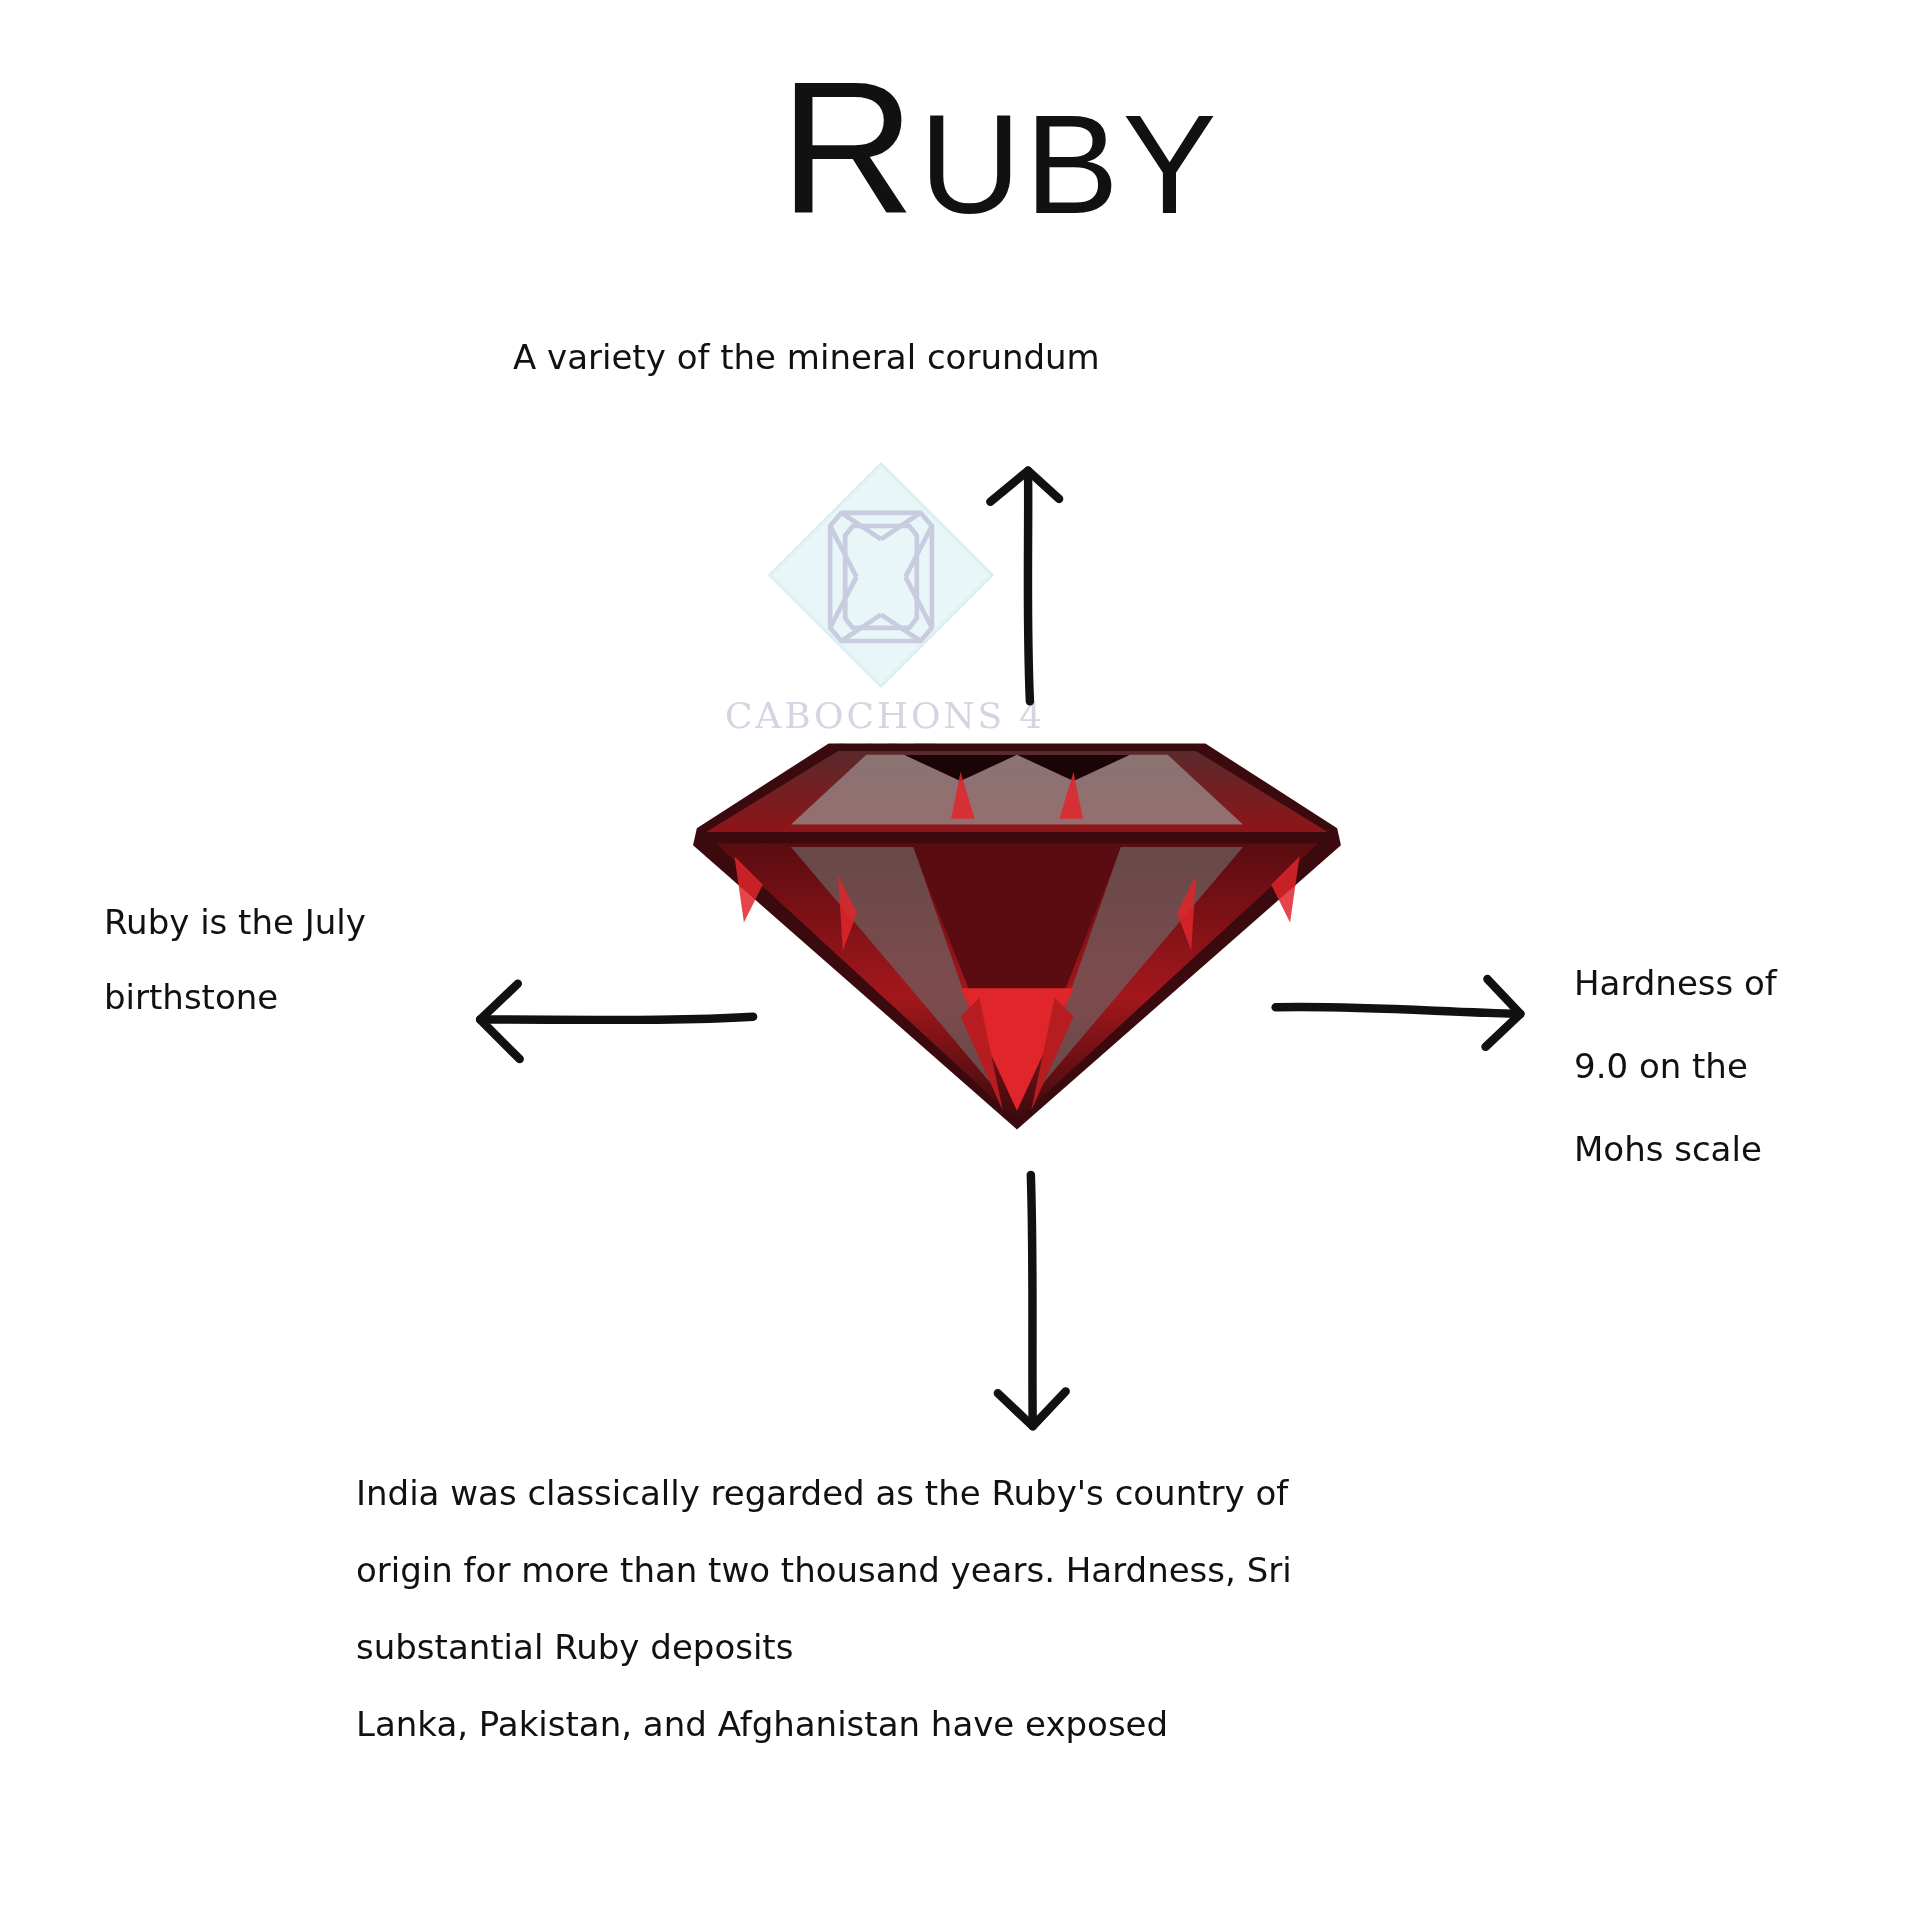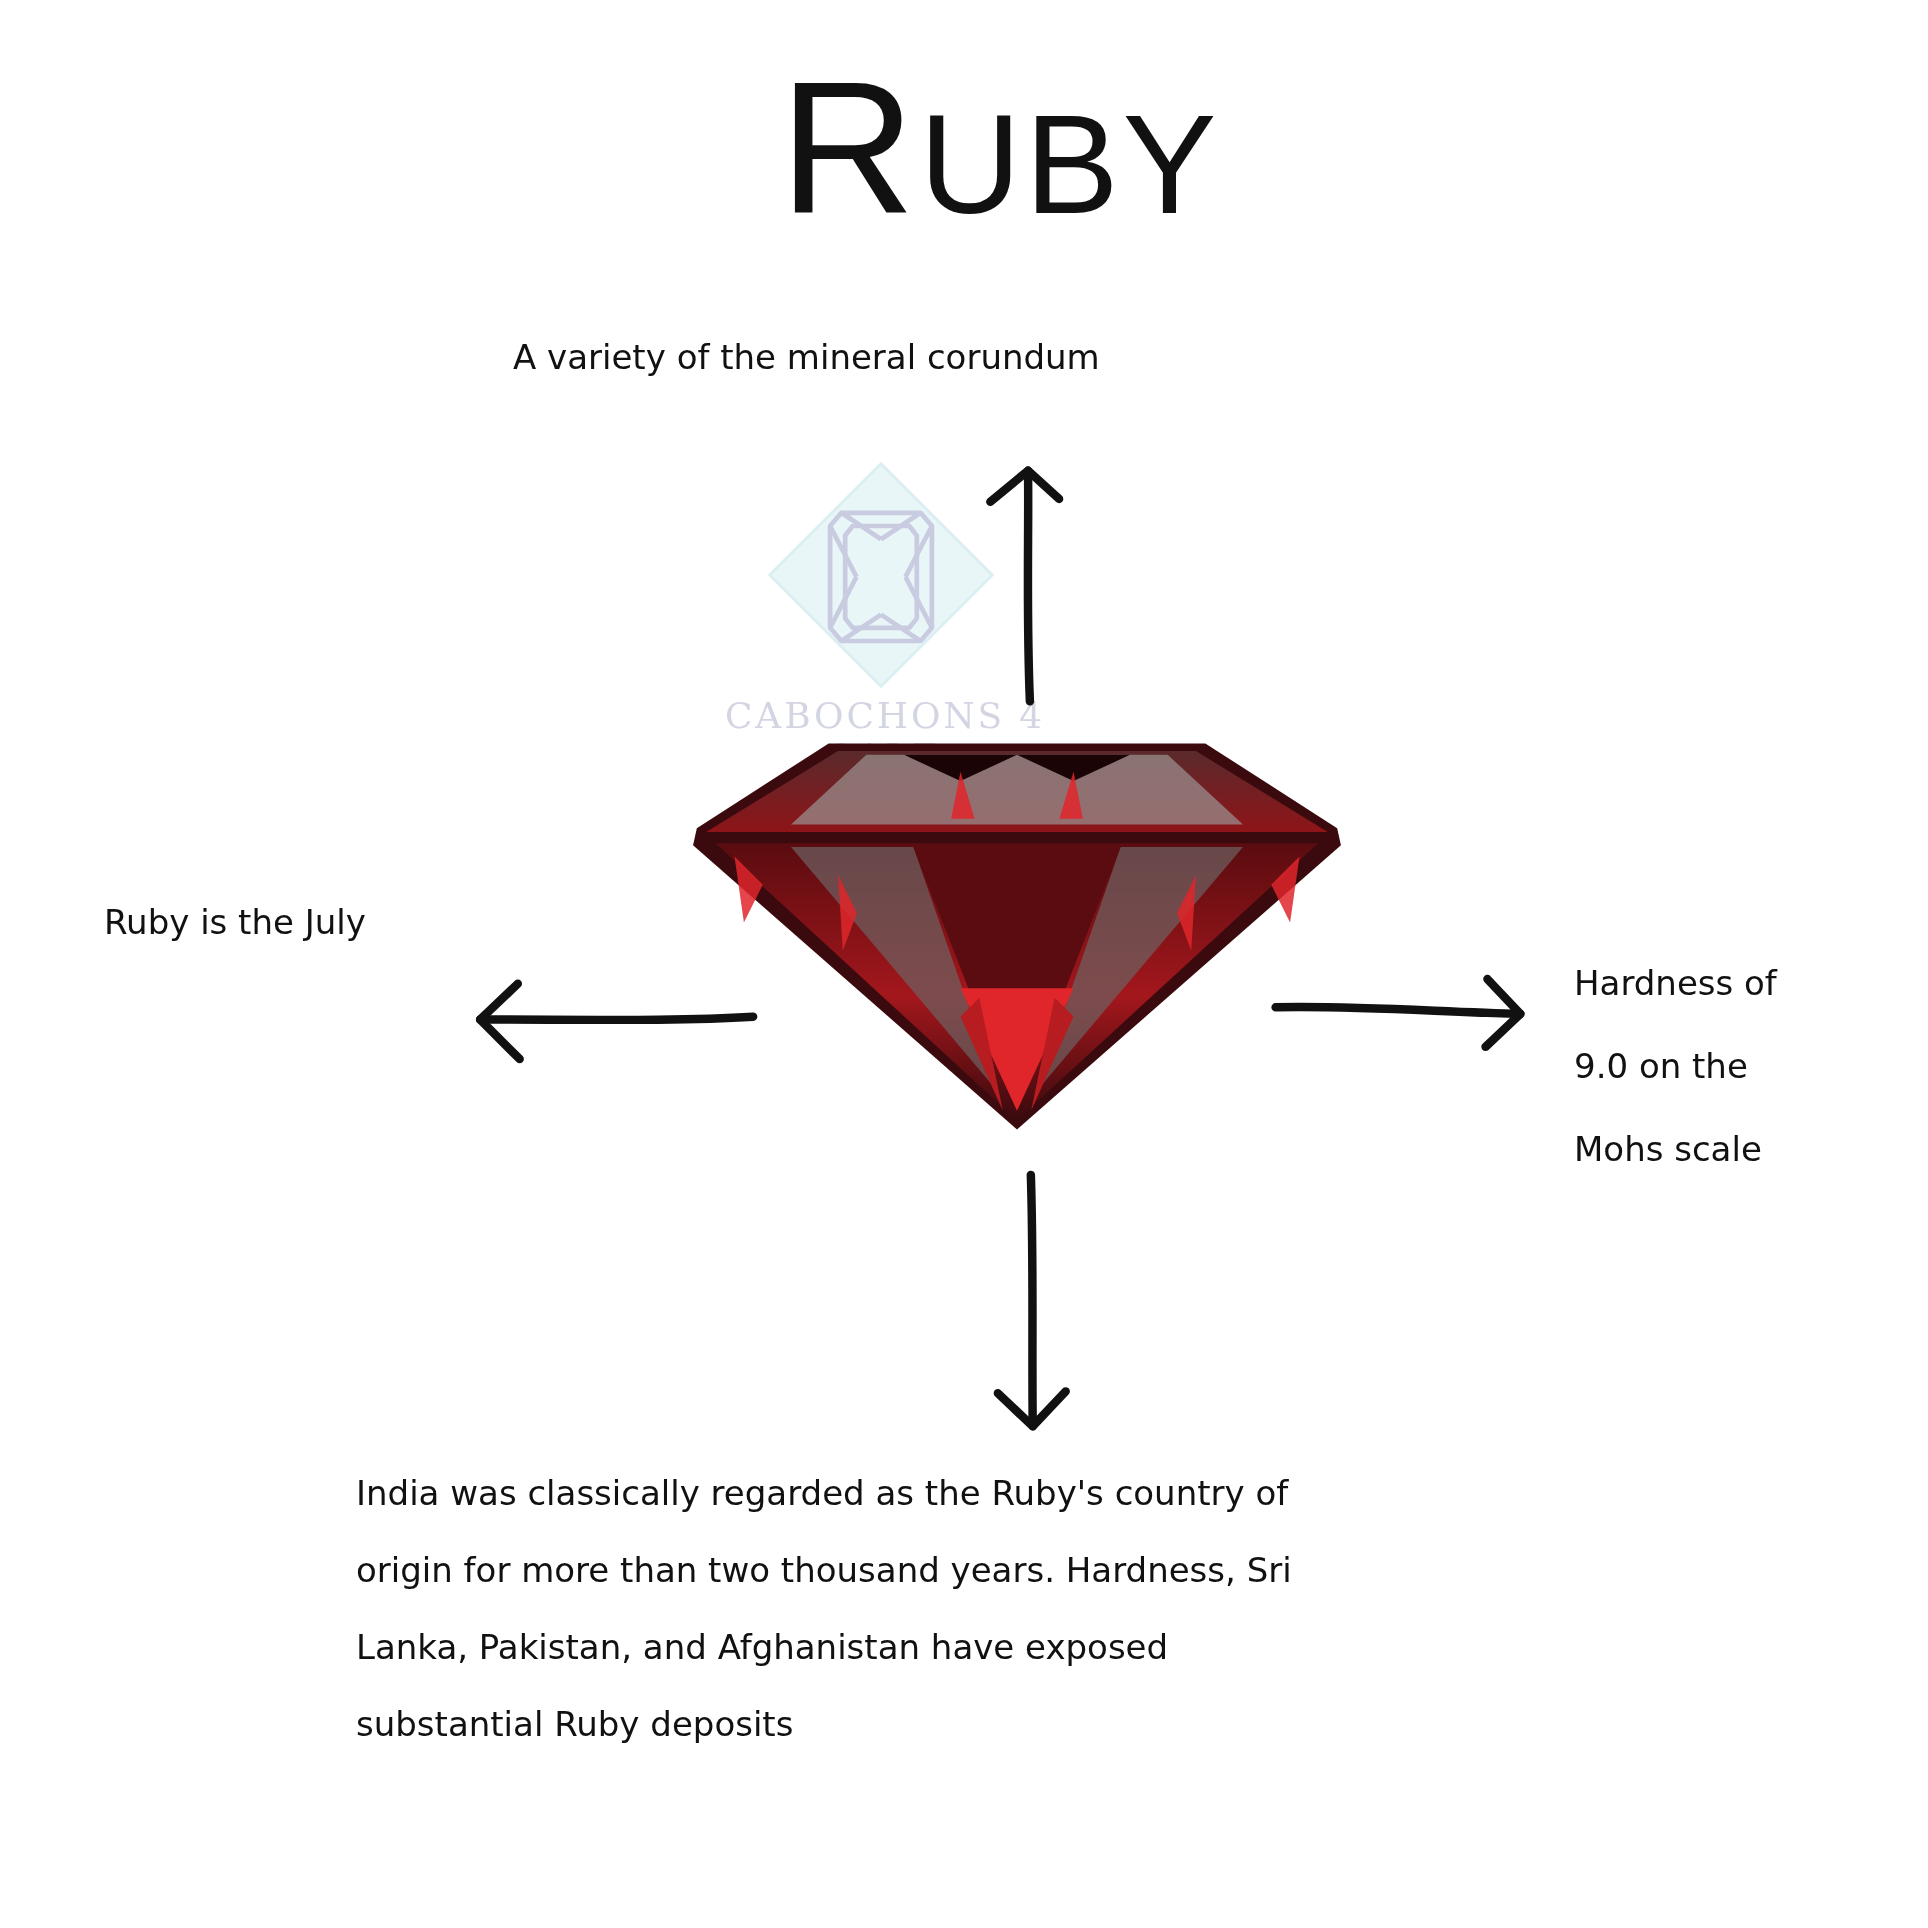--- a/index.html
+++ b/index.html
@@ -25,33 +25,34 @@
 <body>
 
 <div class="title"><span>R</span><span class="small-caps">UBY</span></div>
 
 <div class="callout callout-top">
   <div>A variety of the mineral corundum</div>
 </div>
 
 <div class="callout callout-left">
   <div>Ruby is the July</div>
+  <div>birthstone</div>
 </div>
 
 <div class="callout callout-right">
   <div>Hardness of</div>
   <div>9.0 on the</div>
   <div>Mohs scale</div>
 </div>
 
 <div class="callout callout-bottom">
   <div>India was classically regarded as the Ruby's country of</div>
   <div>origin for more than two thousand years. Hardness, Sri</div>
+  <div>substantial Ruby deposits</div>
   <div>Lanka, Pakistan, and Afghanistan have exposed</div>
-  <div>substantial Ruby deposits</div>
 </div>
 
 <svg class="watermark" viewBox="0 0 244 244">
   <polygon points="122,4 240,122 122,240 4,122" fill="#e9f6f8" stroke="#dbeef2" stroke-width="3"></polygon>
   <g fill="none" stroke="#c9cbe0" stroke-width="5" stroke-linejoin="round">
     <polygon points="80,56 164,56 176,70 176,178 164,192 80,192 68,178 68,70"></polygon>
     <polygon points="92,70 152,70 160,80 160,168 152,178 92,178 84,168 84,80"></polygon>
     <line x1="80" y1="56" x2="122" y2="84"></line>
       <line x1="164" y1="56" x2="122" y2="84"></line>
     <line x1="80" y1="192" x2="122" y2="164"></line>

